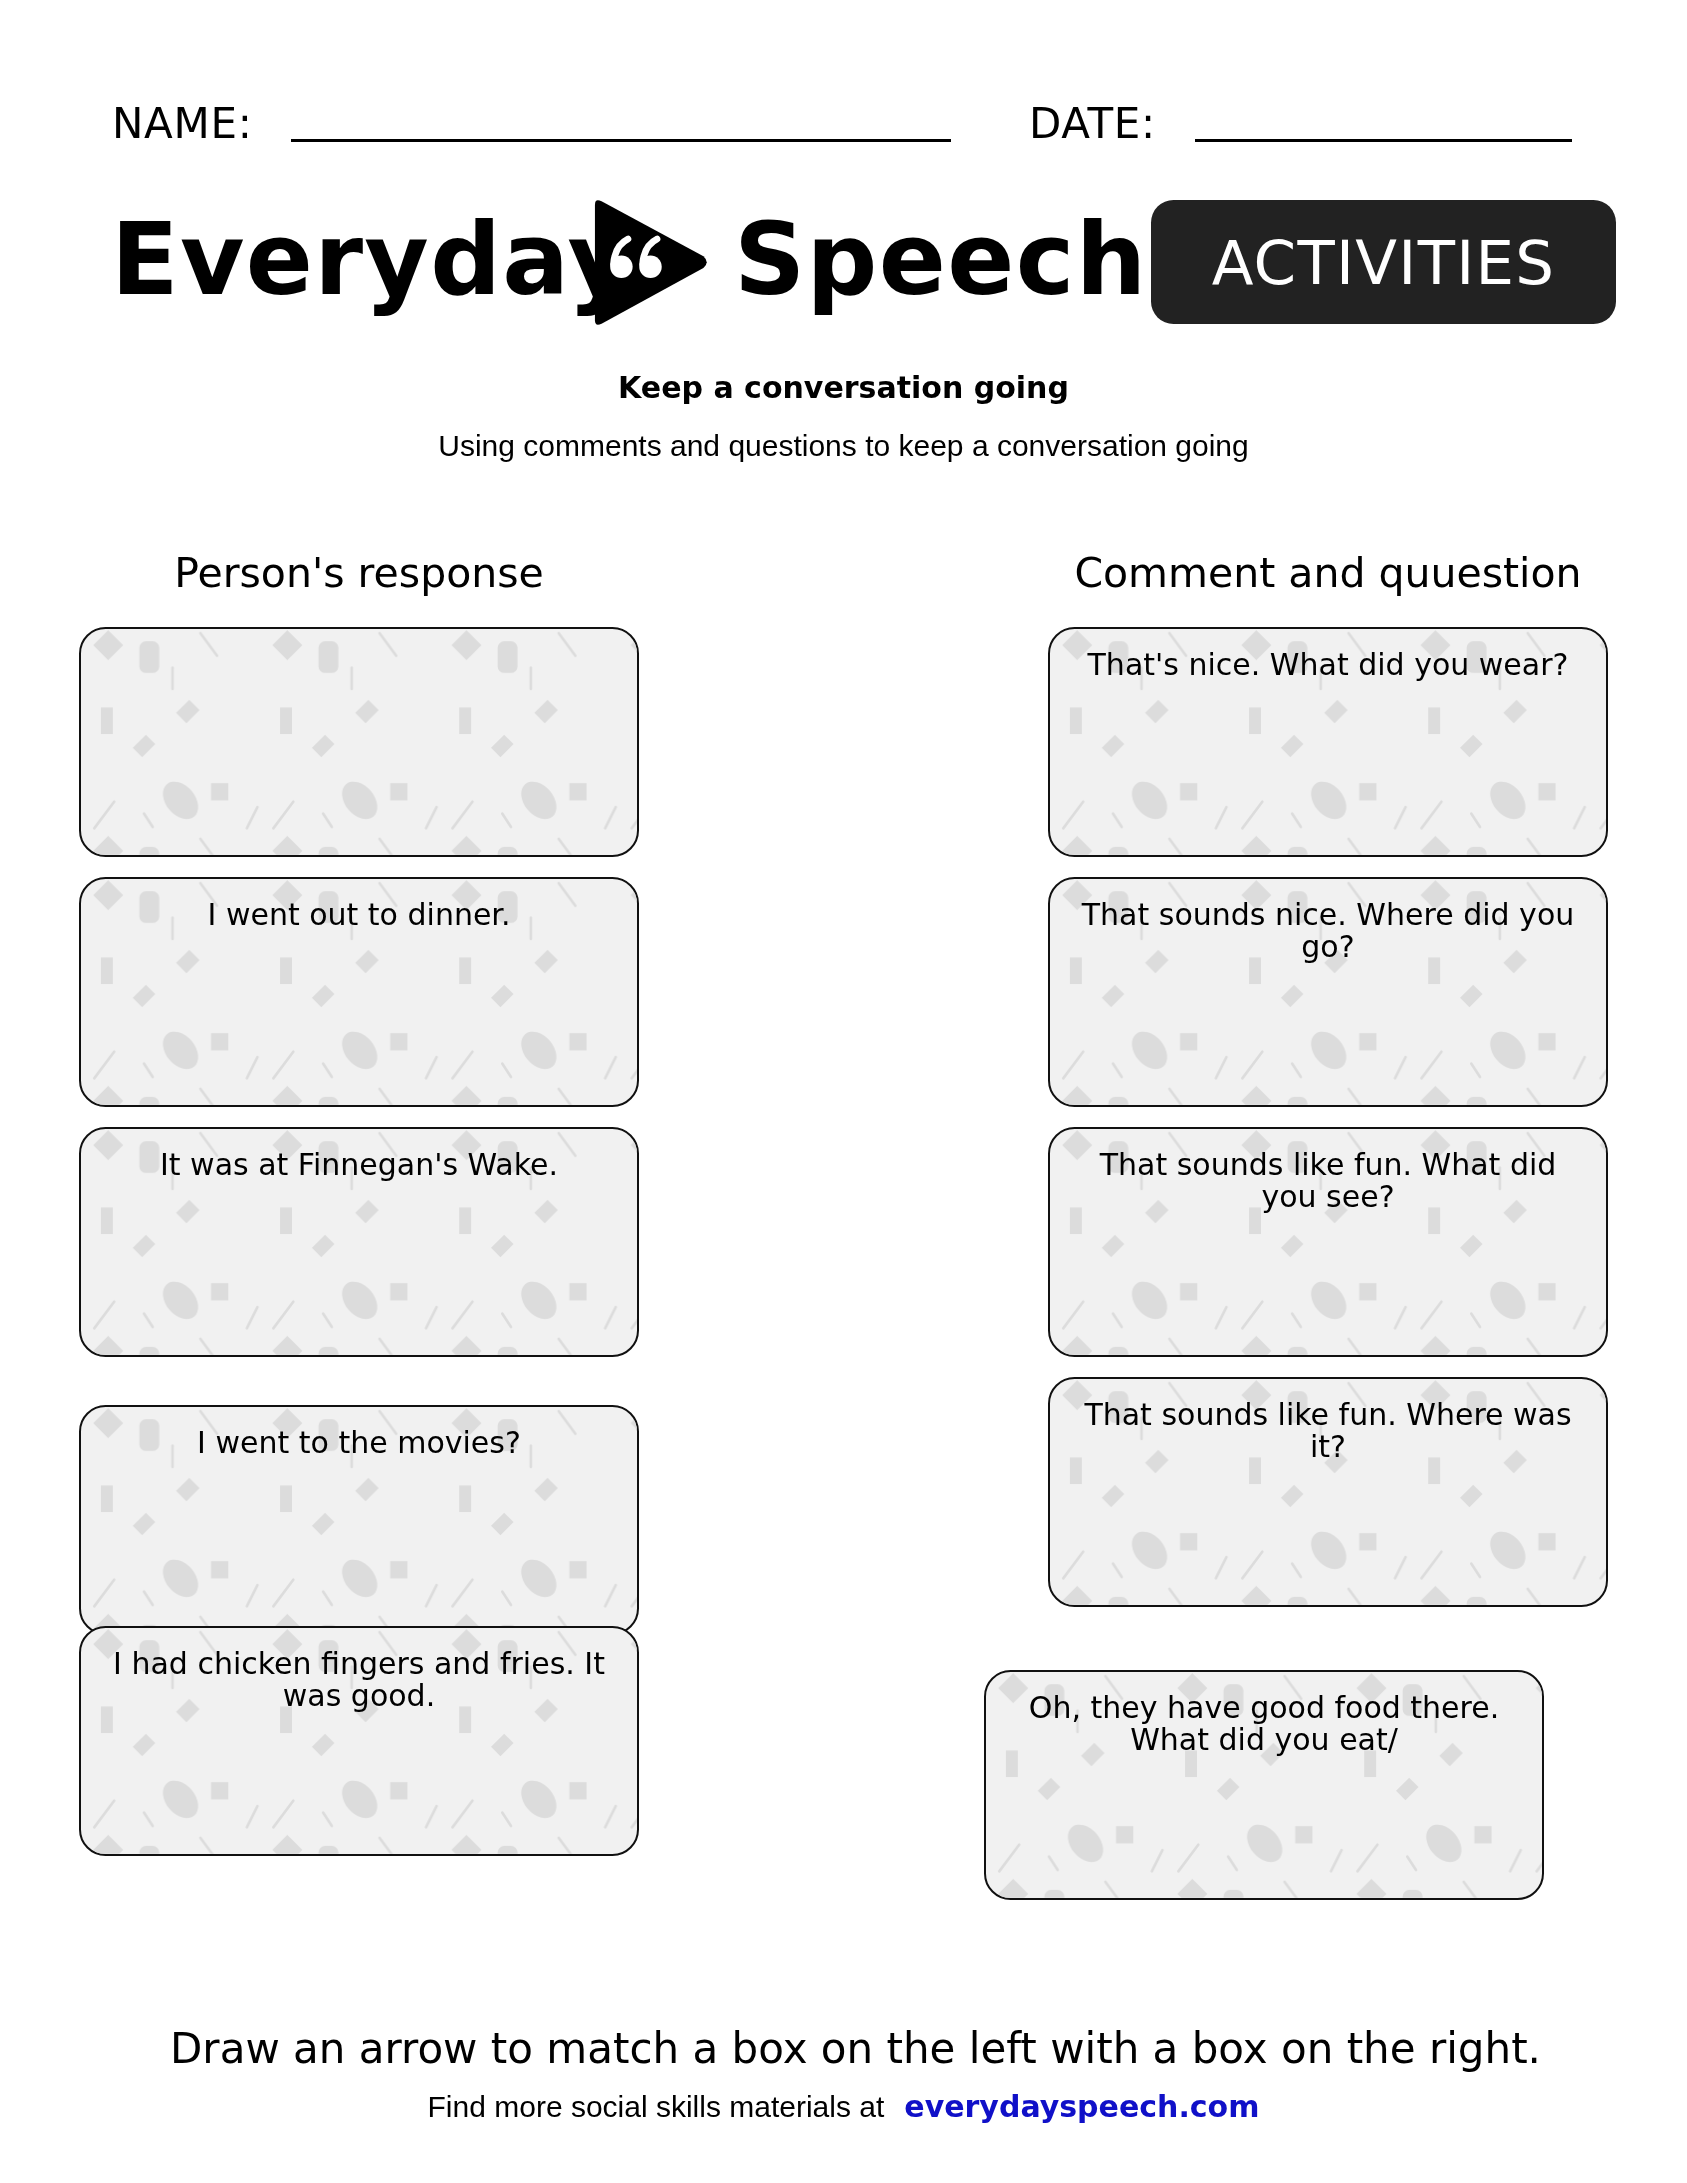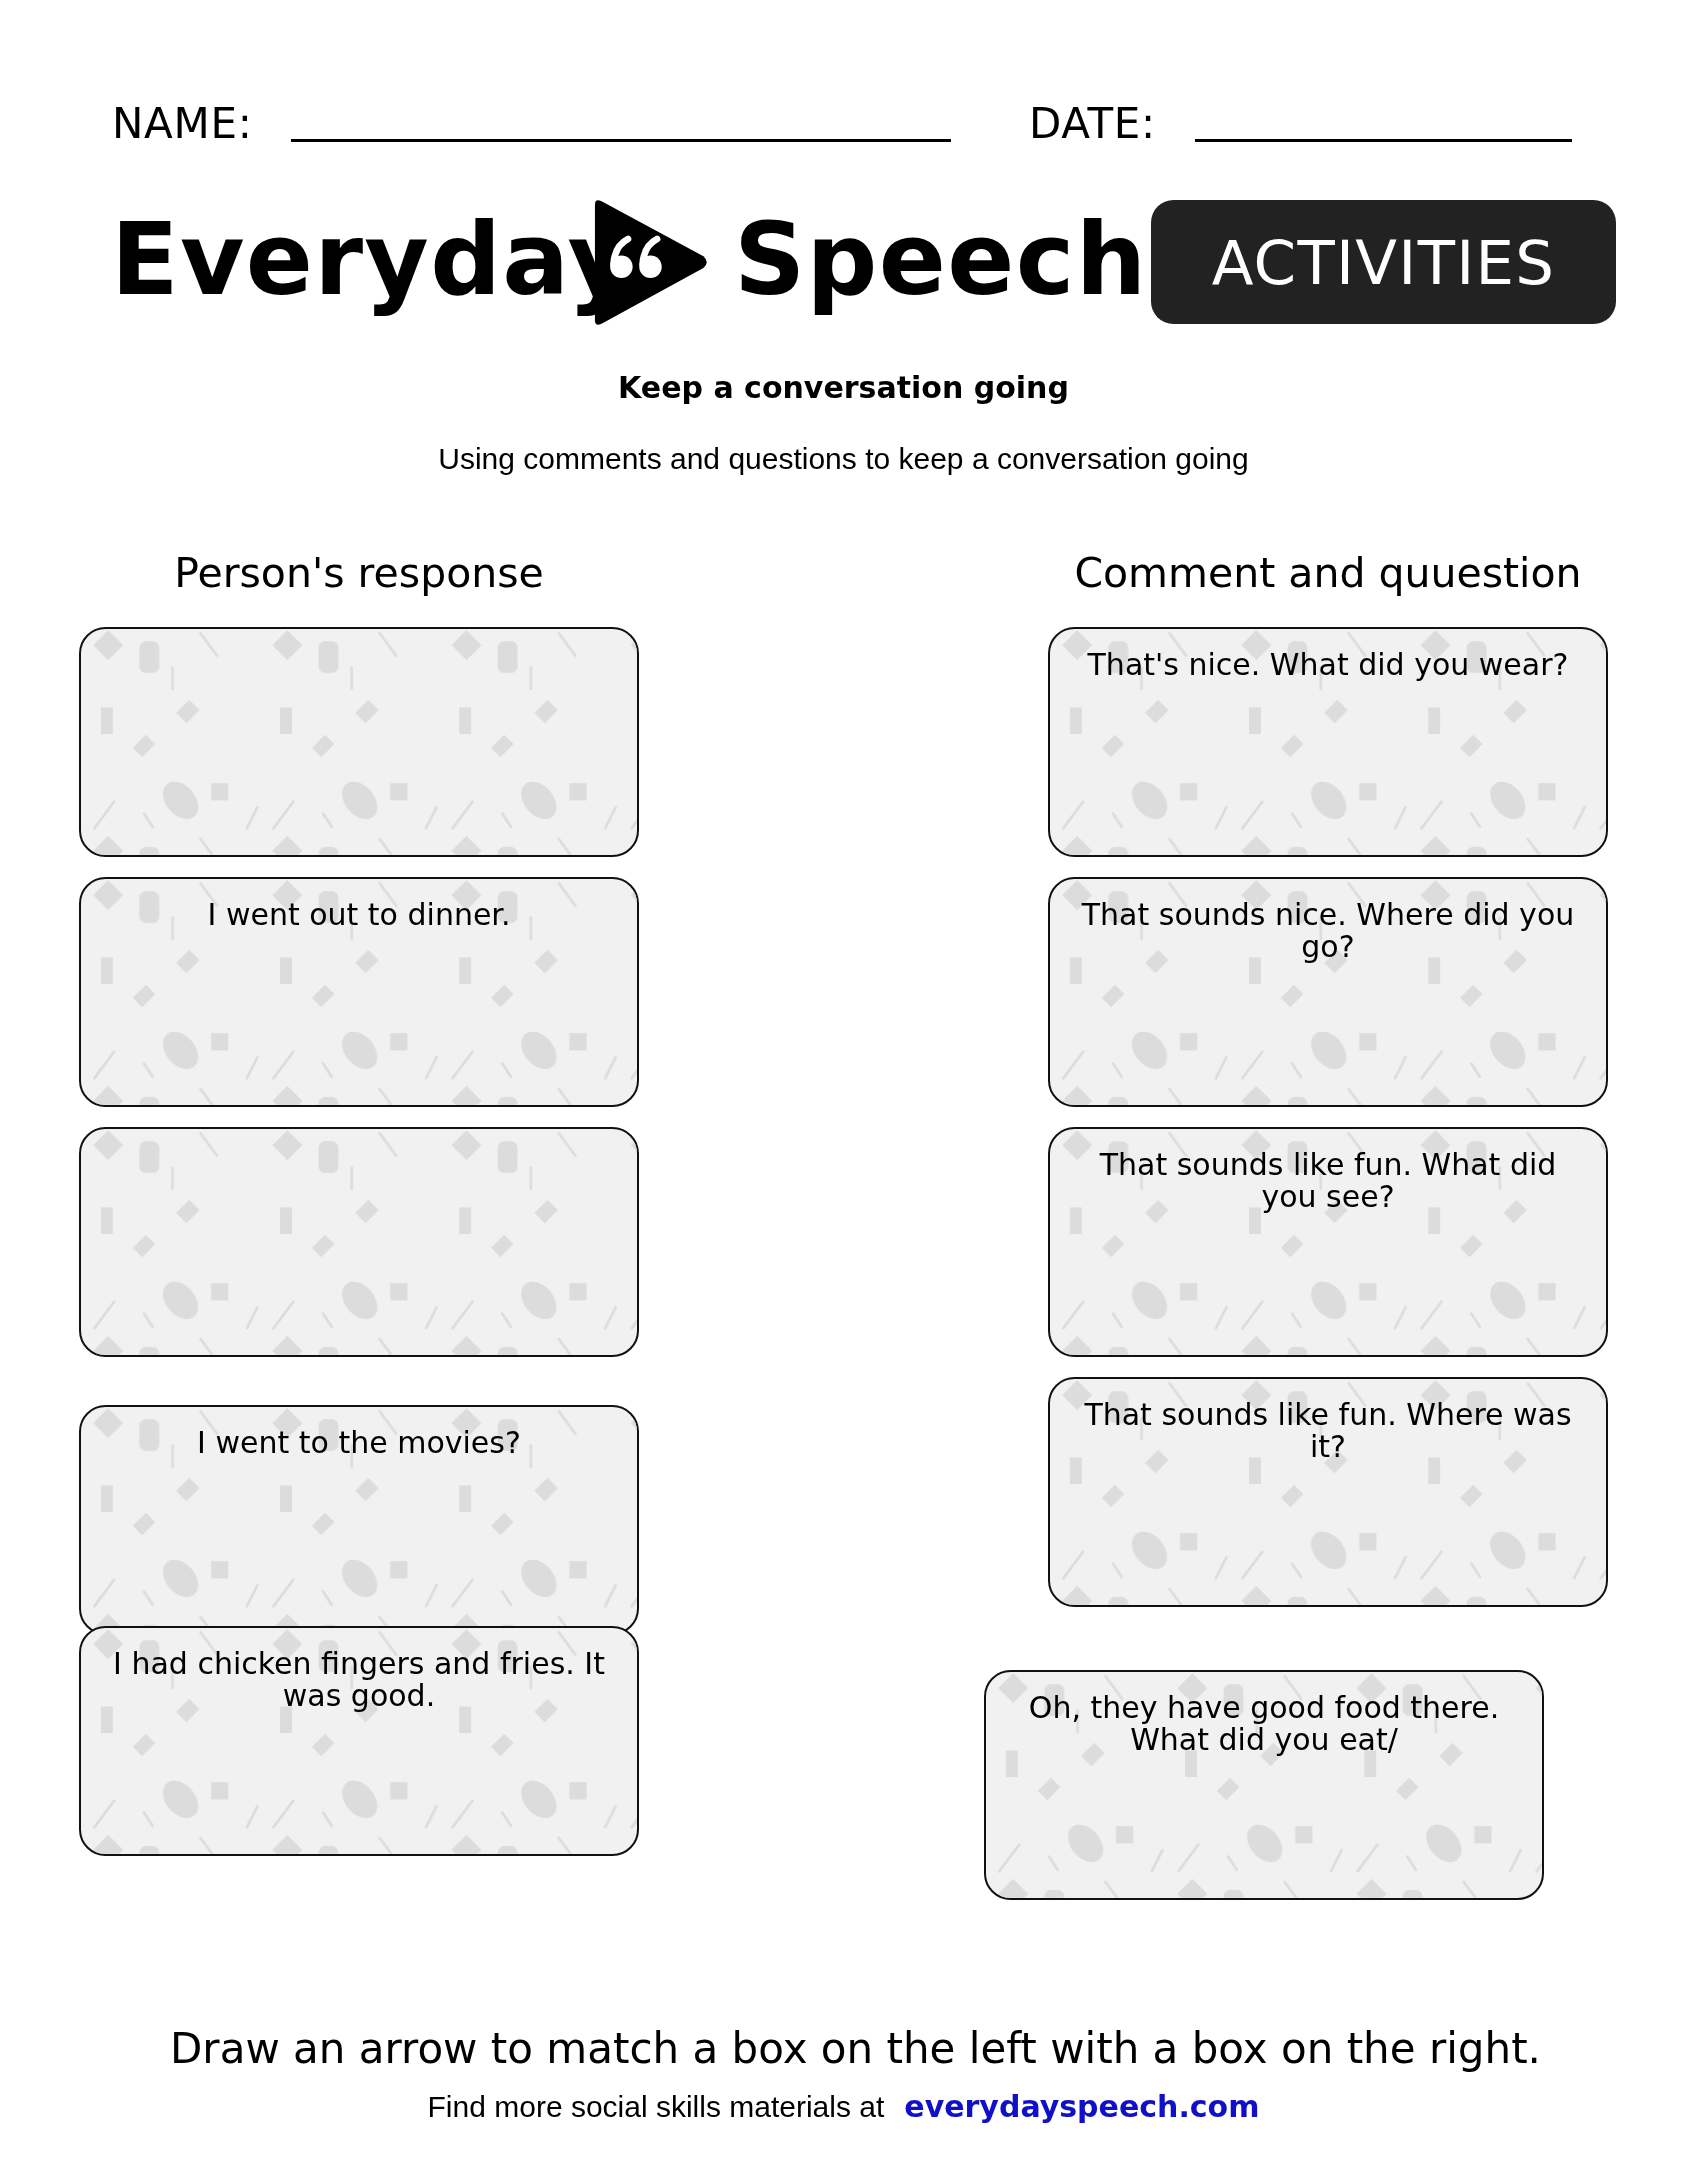--- a/index.html
+++ b/index.html
@@ -39,21 +39,21 @@
     <circle cx="46" cy="104" r="17" fill="#fff"></circle>
     <path d="M34 100 Q36 72 56 62" stroke="#fff" stroke-width="10" fill="none" stroke-linecap="round"></path>
     <circle cx="90" cy="104" r="17" fill="#fff"></circle>
     <path d="M78 100 Q80 72 100 62" stroke="#fff" stroke-width="10" fill="none" stroke-linecap="round"></path>
   </svg>
 </div>
 <div class="abs brand-word" style="left:734px; top:210px;">Speech</div>
 <div class="abs badge" style="left:1151px; top:200px; width:465px; height:124px;">ACTIVITIES</div>
 
 <div class="abs title" style="left:0; top:370px;">Keep a conversation going</div>
-<div class="abs subtitle" style="left:0; top:442px;">Using comments and questions to keep a conversation going</div>
+<div class="abs subtitle" style="left:0; top:429px;">Using comments and questions to keep a conversation going</div>
 
 <div class="abs col-head" style="left:79px; top:549px; width:560px;">Person's response</div>
 <div class="abs col-head" style="left:1048px; top:549px; width:560px;">Comment and quuestion</div>
 
 <svg width="0" height="0" style="position:absolute">
   <defs>
     <pattern id="school-pattern" x="0" y="0" width="270" height="310" patternUnits="userSpaceOnUse">
       <g fill="#dcdcdc" stroke="none">
         <rect x="25" y="8" width="32" height="32" transform="rotate(45 41 24)"></rect>
         <rect x="88" y="18" width="30" height="48" rx="10"></rect>
@@ -82,20 +82,21 @@
 <div class="card" style="left:79px; top:877px;">
   <svg class="pattern" width="100%" height="100%" viewBox="0 0 838 340">
       <rect width="100%" height="100%" fill="url(#school-pattern)"></rect>
     </svg>
   <div class="text">I went out to dinner.</div>
 </div>
 <div class="card" style="left:79px; top:1127px;">
   <svg class="pattern" width="100%" height="100%" viewBox="0 0 838 340">
       <rect width="100%" height="100%" fill="url(#school-pattern)"></rect>
     </svg>
+  <div class="text">It was at Finnegan's Wake.</div>
 </div>
 <div class="card" style="left:79px; top:1377px;margin-top:28px;">
   <svg class="pattern" width="100%" height="100%" viewBox="0 0 838 340">
       <rect width="100%" height="100%" fill="url(#school-pattern)"></rect>
     </svg>
   <div class="text">I went to the movies?</div>
 </div>
 <div class="card" style="left:79px; top:1626px;">
   <svg class="pattern" width="100%" height="100%" viewBox="0 0 838 340">
       <rect width="100%" height="100%" fill="url(#school-pattern)"></rect>

